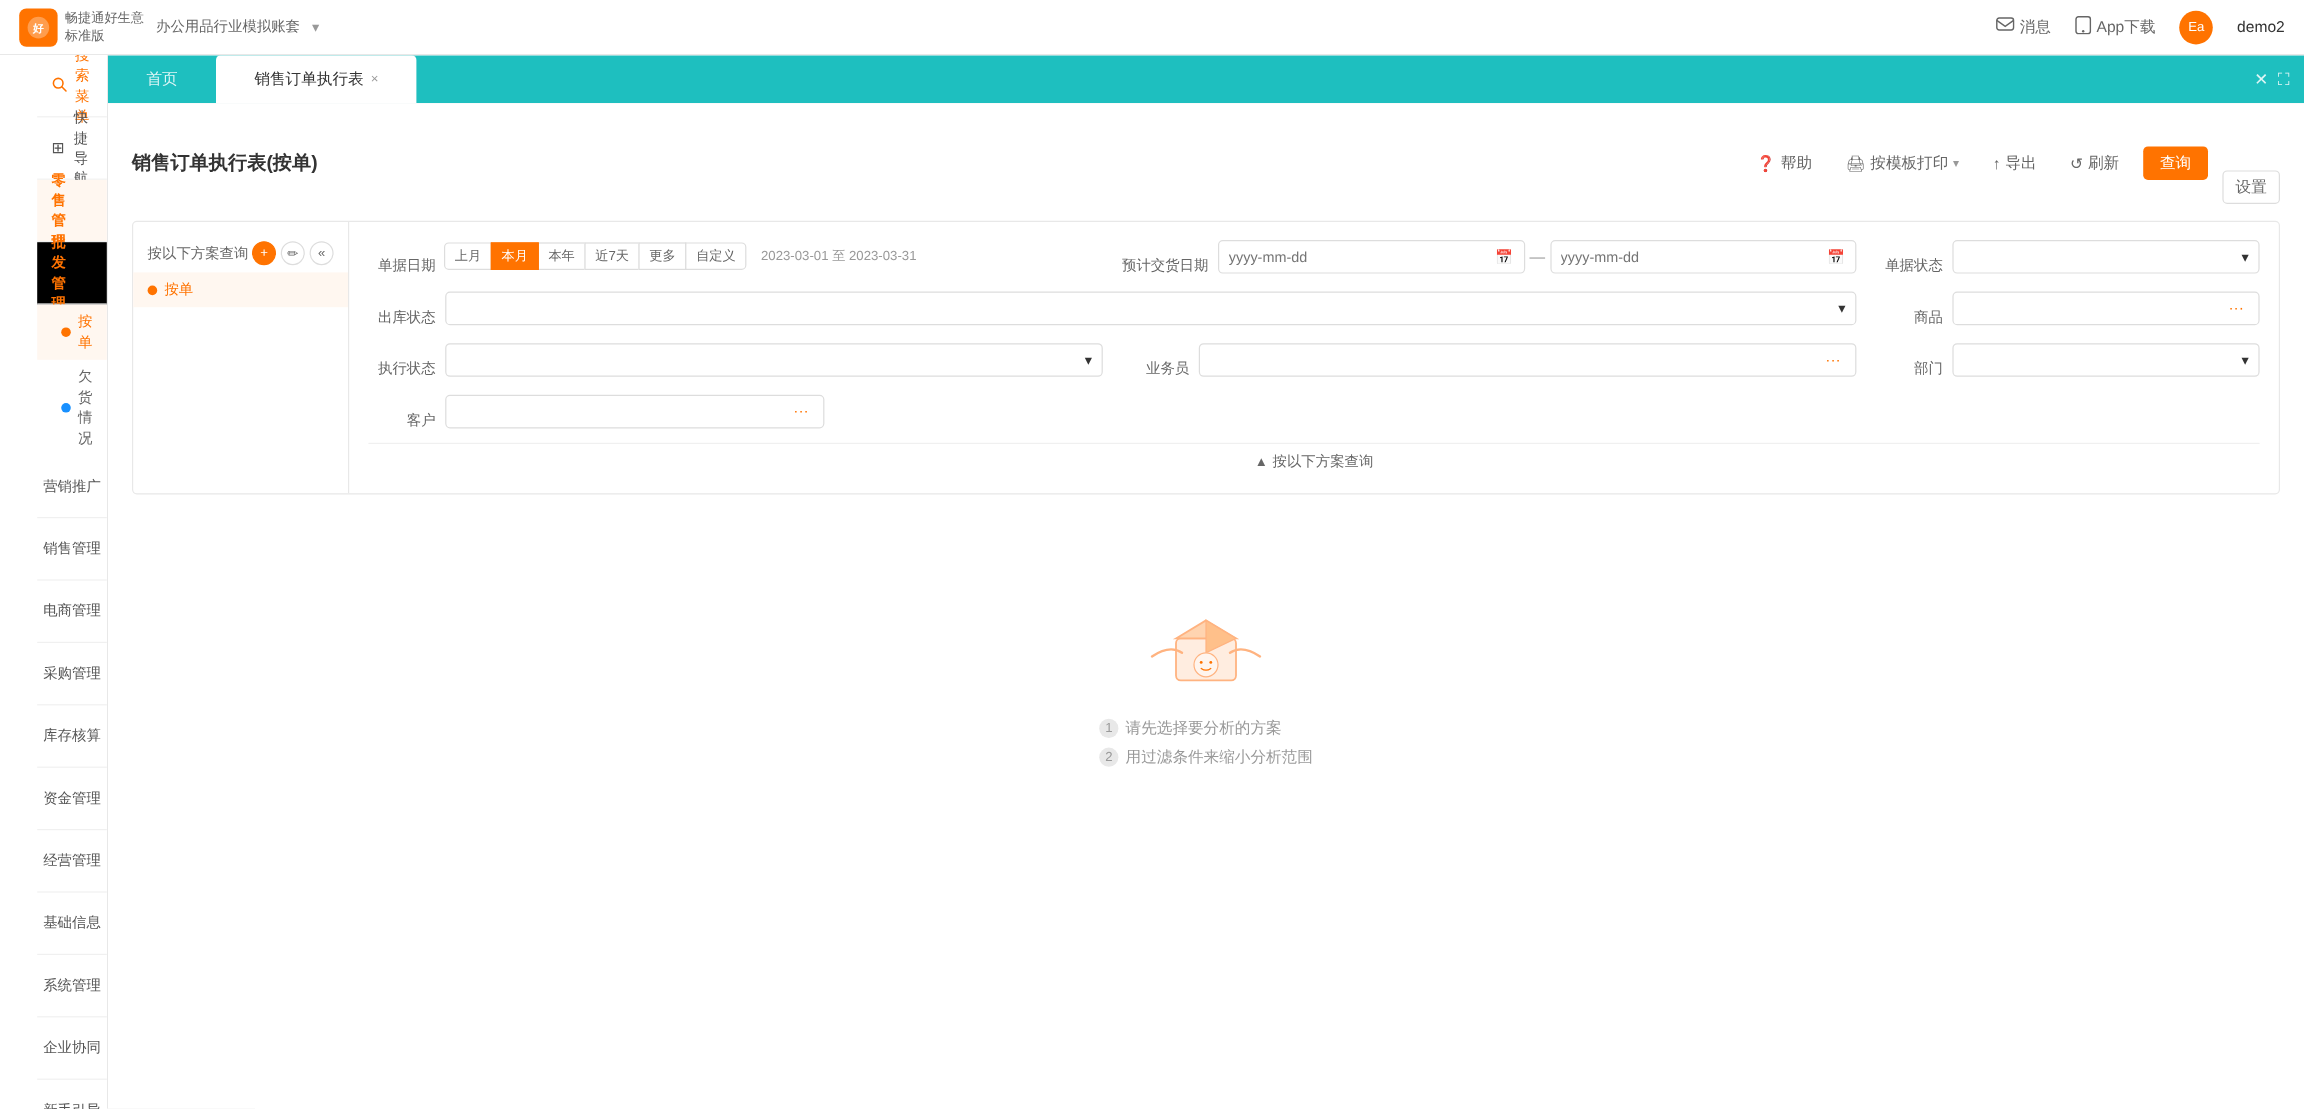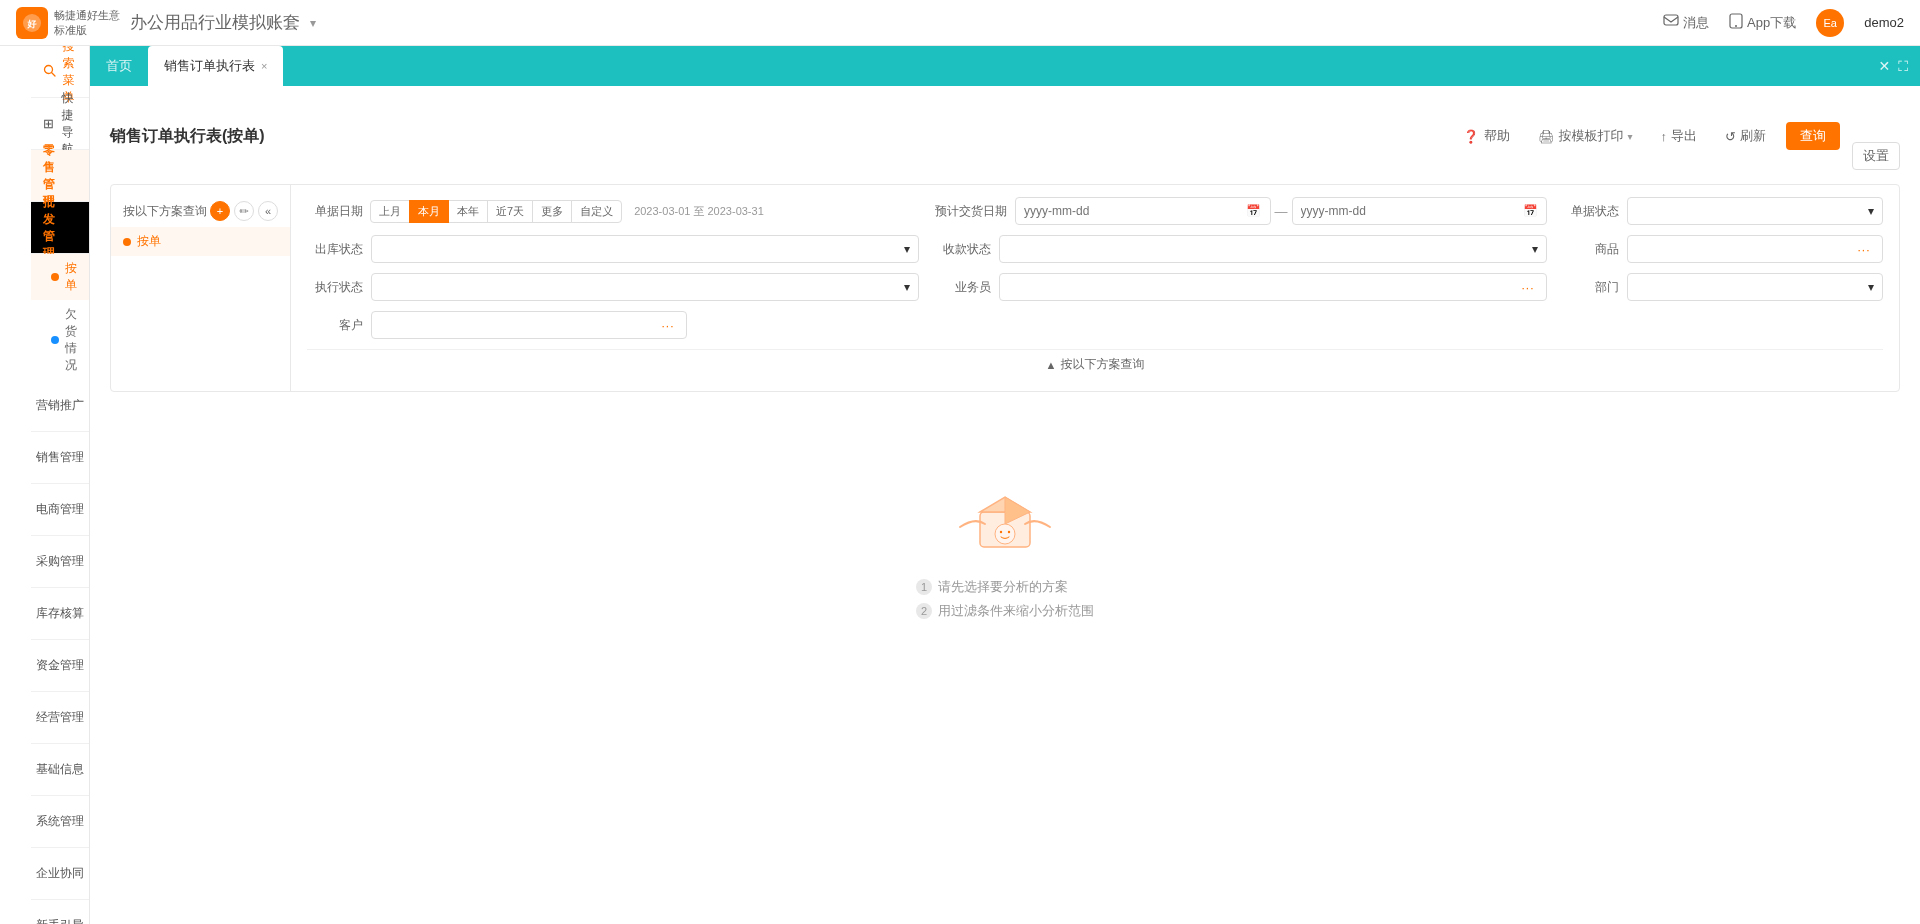--- a/index.html
+++ b/index.html
@@ -17,21 +17,21 @@
       flex-shrink: 0;
     }
     .top-bar-left { display: flex; align-items: center; gap: 10px; }
     .logo-area { display: flex; align-items: center; gap: 6px; }
     .logo-icon {
       width: 32px; height: 32px; background: #ff7300; border-radius: 6px;
       display: flex; align-items: center; justify-content: center;
       color: #fff; font-size: 10px; font-weight: bold;
     }
     .logo-text { font-size: 11px; color: #666; line-height: 1.3; }
-    .breadcrumb-title { font-size: 17px; color: #666; }
+    .breadcrumb-title { font-size: 12px; color: #666; }
     .breadcrumb-arrow { color: #999; font-size: 12px; }
     .top-bar-right { display: flex; align-items: center; gap: 20px; }
     .top-bar-action { display: flex; align-items: flex-end; gap: 4px; color: #666; font-size: 13px; cursor: pointer; }
     .user-avatar { width: 28px; height: 28px; border-radius: 50%; background: #ff7300; display: flex; align-items: center; justify-content: center; color: #fff; font-size: 11px; overflow: hidden; }
     .user-name { font-size: 13px; color: #333; cursor: pointer; }
 
     
     .main-layout { display: flex; flex: 1; overflow: hidden; }
 
     
@@ -77,21 +77,21 @@
       height: 40px;
       display: flex;
       align-items: center;
       padding: 0 0;
       flex-shrink: 0;
     }
     .tab-item {
       height: 40px;
       display: flex;
       align-items: center;
-      padding: 0 16px;
+      padding: 0 32px;
       cursor: pointer;
       font-size: 13px;
       color: rgba(255,255,255,0.85);
       gap: 6px;
       white-space: nowrap;
     }
     .tab-item.active {
       background: #fff;
       color: #333;
       border-radius: 4px 4px 0 0;
@@ -177,21 +177,21 @@
       align-items: center;
       gap: 16px;
       margin-bottom: 10px;
     }
     .filter-field {
       display: flex;
       align-items: center;
       gap: 8px;
       flex: 1;
     }
-    .filter-label { color: #666; font-size: 12px; white-space: nowrap; min-width: 56px; text-align: right; }
+    .filter-label { color: #666; font-size: 12px; white-space: nowrap; min-width: 56px; text-align: right; margin-top: 16px; }
     .filter-select {
       flex: 1;
       height: 28px;
       border: 1px solid #ddd;
       border-radius: 4px;
       padding: 0 8px;
       font-size: 12px;
       color: #333;
       background: #fff;
       cursor: pointer;
@@ -497,27 +497,20 @@
                 <div class="filter-select">
                   <span></span>
                   <span class="chevron-down"></span>
                 </div>
               </div>
             </div>
 
             <div class="filter-row">
               <div class="filter-field">
                 <span class="filter-label">出库状态</span>
-                <div class="filter-select">
-                  <span></span>
-                  <span class="chevron-down"></span>
-                </div>
-              </div>
-              <div class="filter-field">
-                <span class="filter-label">收款状态</span>
                 <div class="filter-select">
                   <span></span>
                   <span class="chevron-down"></span>
                 </div>
               </div>
               <div class="filter-field" style="max-width:320px;">
                 <span class="filter-label">商品</span>
                 <div style="flex:1;display:flex;align-items:center;border:1px solid #ddd;border-radius:4px;height:28px;padding:0 8px;">
                   <span style="flex:1;"></span>
                   <span class="ellipsis-btn">···</span>

